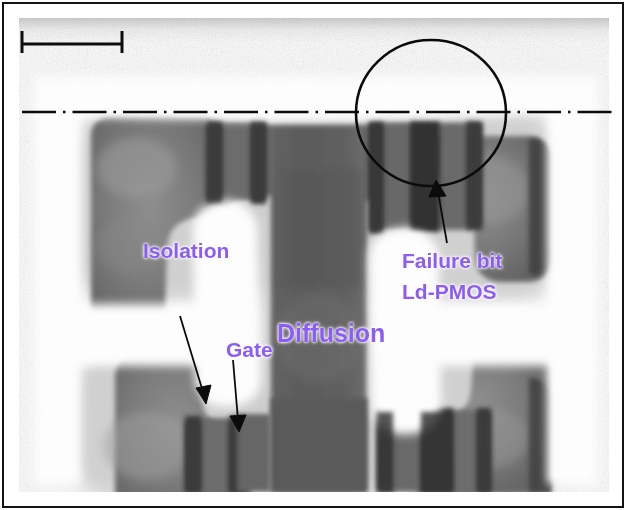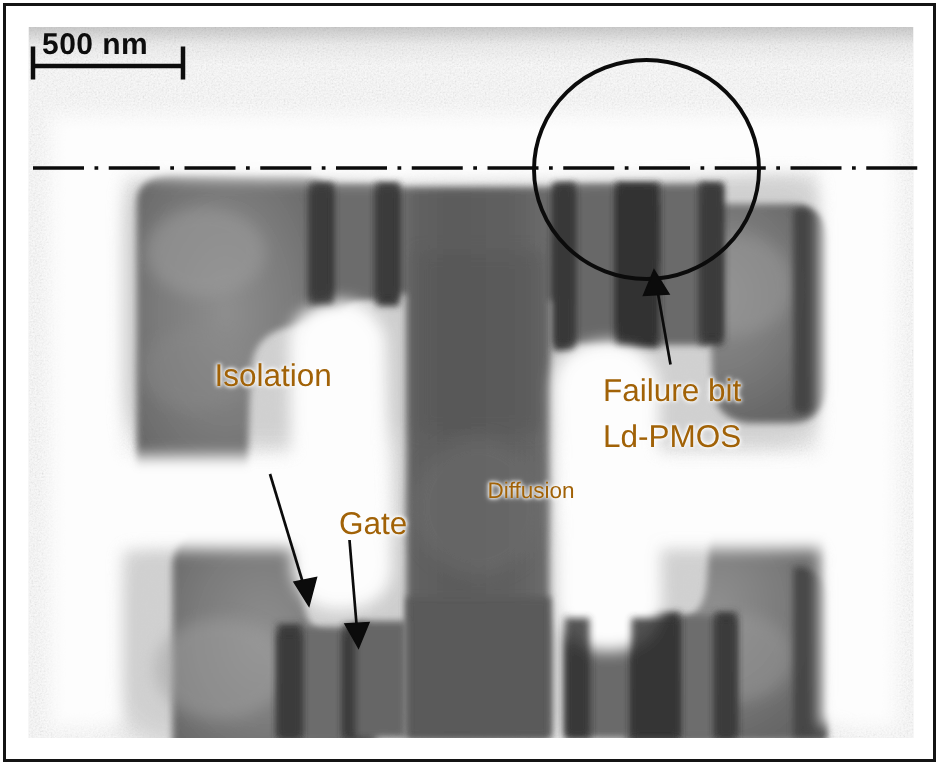--- a/index.html
+++ b/index.html
@@ -19,21 +19,21 @@
   
   #sem{position:absolute;left:19px;top:18px;width:590px;height:474px;
        overflow:hidden;background:#f2f2f2;}
 
   #sem svg{display:block;width:590px;height:474px;}
 
   
   #overlay{position:absolute;left:0;top:0;width:626px;height:510px;
            pointer-events:none;}
 
-  .lbl{position:absolute;color:#a16207;font-weight:normal;
+  .lbl{position:absolute;color:#8b5cf6;font-weight:bold;
        font-family:"Liberation Sans",sans-serif;
        white-space:nowrap;line-height:1.06;
        text-shadow:0 0 2px #ffffff,0 0 3px #ffffff,0 0 4px #ffffff;}
 
   .scalebar-text{position:absolute;left:28px;top:19px;font-size:20px;
                  font-weight:bold;color:#0d0d0d;letter-spacing:.3px;
                  font-family:"Liberation Sans",sans-serif;}
 </style>
 </head>
 <body>
@@ -227,26 +227,25 @@
         <polygon points="239,432 230,416 246,415"></polygon>
       </g>
 
       <g>
         <line x1="447" y1="243" x2="438" y2="192" stroke-width="1.8"></line>
         <polygon points="436,180 446,196 429,197"></polygon>
       </g>
     </g>
   </svg>
 
-  <div class="scalebar-text">500 nm</div>
 
   <div class="lbl" style="left:143px;top:240px;font-size:21px;">Isolation</div>
 
 
   <div class="lbl" style="left:226px;top:339px;font-size:21px;">Gate</div>
 
-  <div class="lbl" style="left:277px;top:320px;font-size:15px;margin-left:48px;">Diffusion</div>
+  <div class="lbl" style="left:277px;top:320px;font-size:25px;">Diffusion</div>
 
   <div class="lbl" style="left:402px;top:281px;font-size:21px;">Ld-PMOS</div>
 
   <div class="lbl" style="left:402px;top:250px;font-size:21px;">Failure bit</div>
 
 </div>
 
 </body></html>

